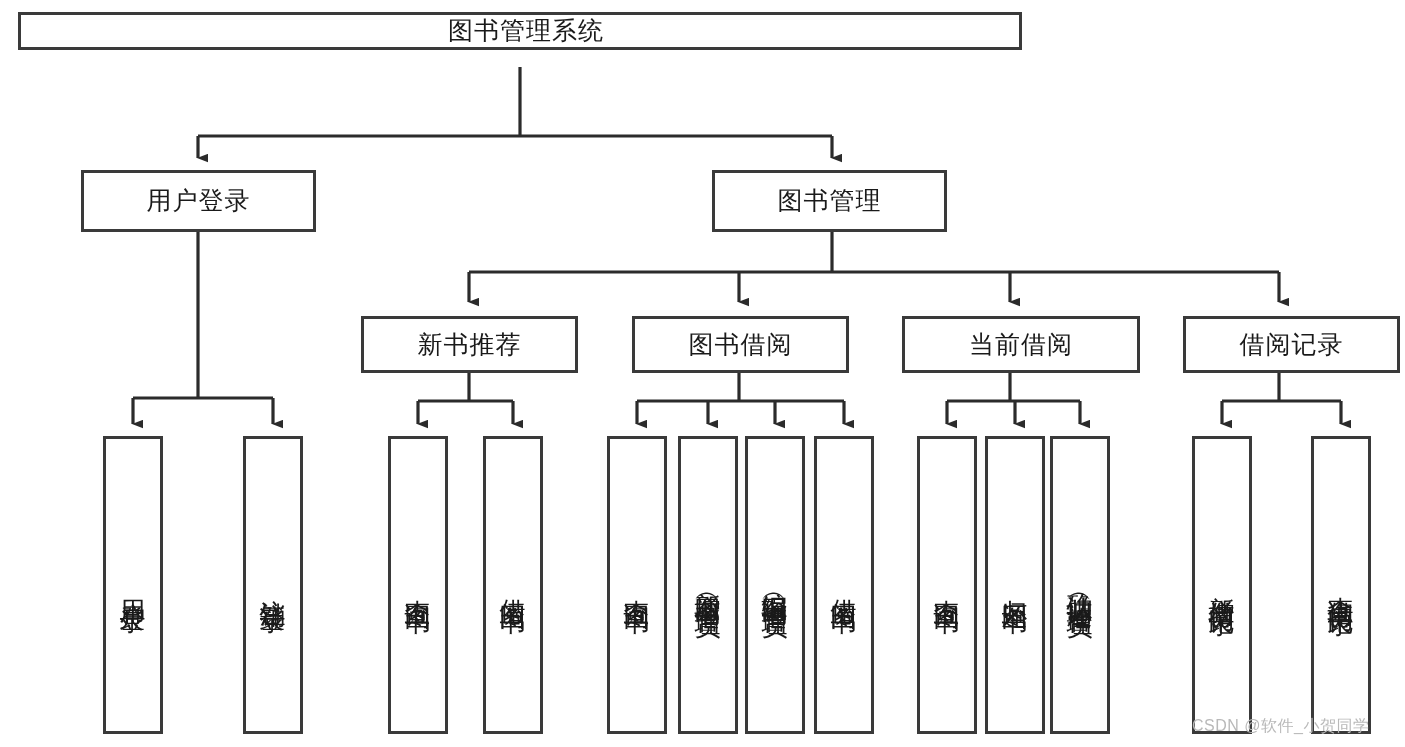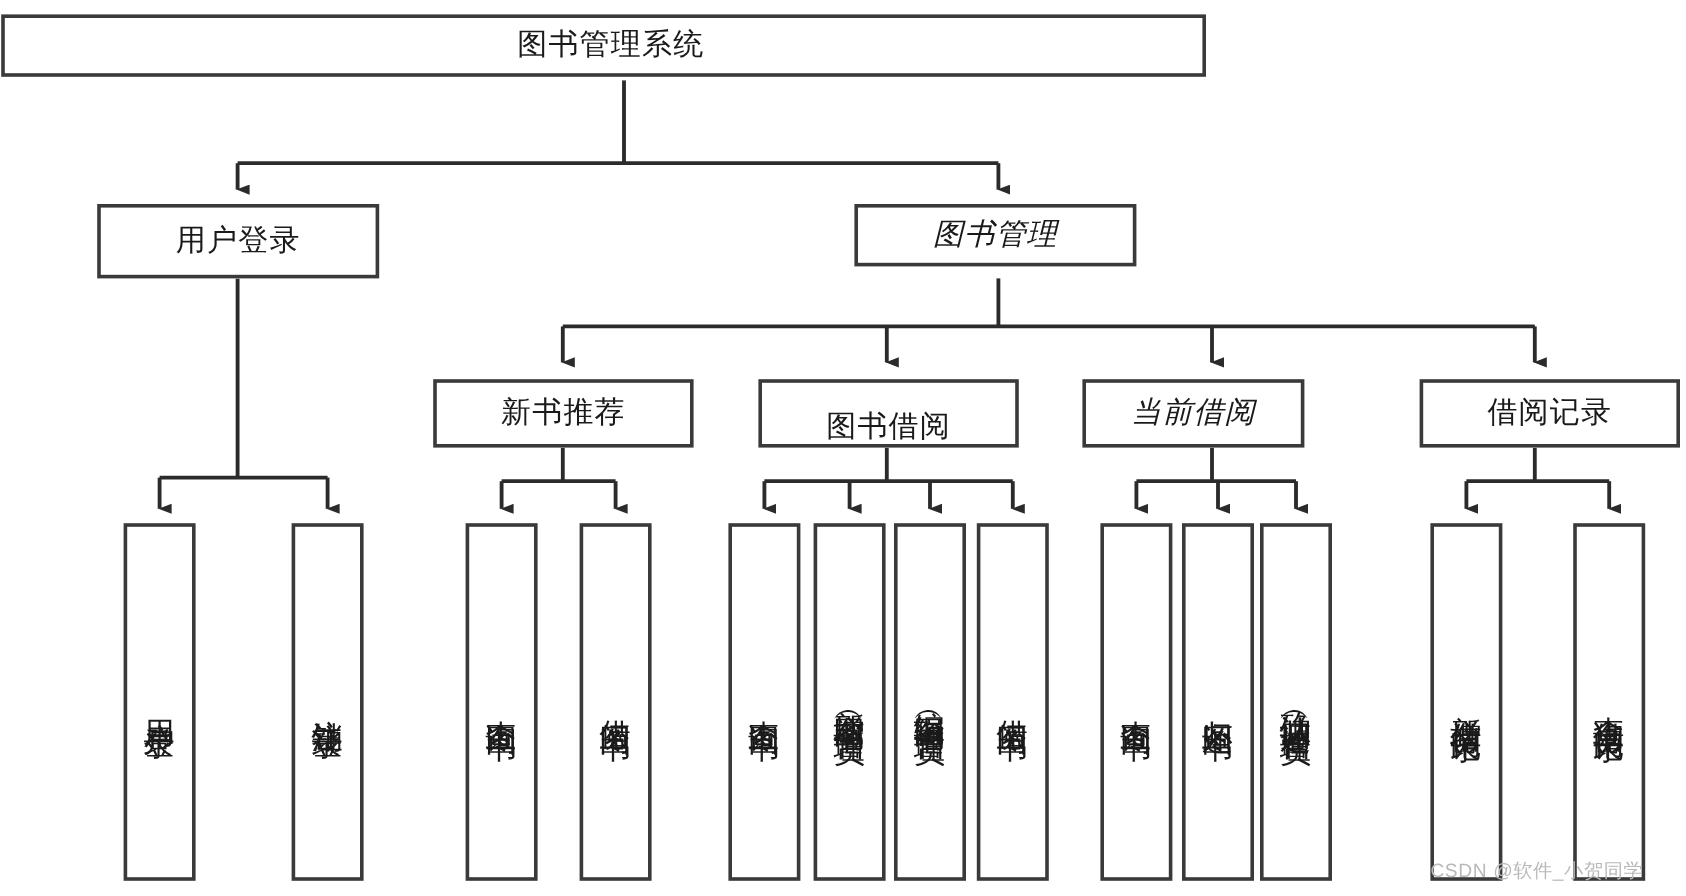--- a/index.html
+++ b/index.html
@@ -119,38 +119,38 @@
       <path d="M1015,401 L1015,424" marker-end="url(#arw)"></path>
       <path d="M1080,401 L1080,424" marker-end="url(#arw)"></path>
 
       <path d="M1279,373 L1279,401"></path>
       <path d="M1222,401 L1341,401"></path>
       <path d="M1222,401 L1222,424" marker-end="url(#arw)"></path>
       <path d="M1341,401 L1341,424" marker-end="url(#arw)"></path>
     </g>
   </svg>
 
-  <div class="node root" style="left:1px; top:12px; width:1004px; height:52px;padding-left:12px;">
+  <div class="node root" style="left:18px; top:12px; width:1004px; height:38px;padding-left:12px;">
     <span class="lbl">图书管理系统</span>
   </div>
 
   <div class="node horiz" style="left:81px; top:170px; width:235px; height:62px;">
     <span class="lbl">用户登录</span>
   </div>
-  <div class="node horiz" style="left:712px; top:170px; width:235px; height:52px;font-style:italic;">
+  <div class="node horiz" style="left:712px; top:170px; width:235px; height:62px;">
     <span class="lbl">图书管理</span>
   </div>
 
   <div class="node horiz" style="left:361px; top:316px; width:217px; height:57px;">
     <span class="lbl">新书推荐</span>
   </div>
-  <div class="node horiz" style="left:632px; top:316px; width:217px; height:57px;align-items:flex-end;">
+  <div class="node horiz" style="left:632px; top:316px; width:217px; height:57px;">
     <span class="lbl">图书借阅</span>
   </div>
-  <div class="node horiz" style="left:902px; top:316px; width:185px; height:57px;font-style:italic;">
+  <div class="node horiz" style="left:902px; top:316px; width:238px; height:57px;">
     <span class="lbl">当前借阅</span>
   </div>
   <div class="node horiz" style="left:1171px; top:316px; width:217px; height:57px;margin-left:12px;">
     <span class="lbl">借阅记录</span>
   </div>
 
   <div class="node vert" style="left:103px; top:436px; width:60px; height:298px;">
     <span class="lbl">用户登录</span>
   </div>
   <div class="node vert" style="left:243px; top:436px; width:60px; height:298px;">

